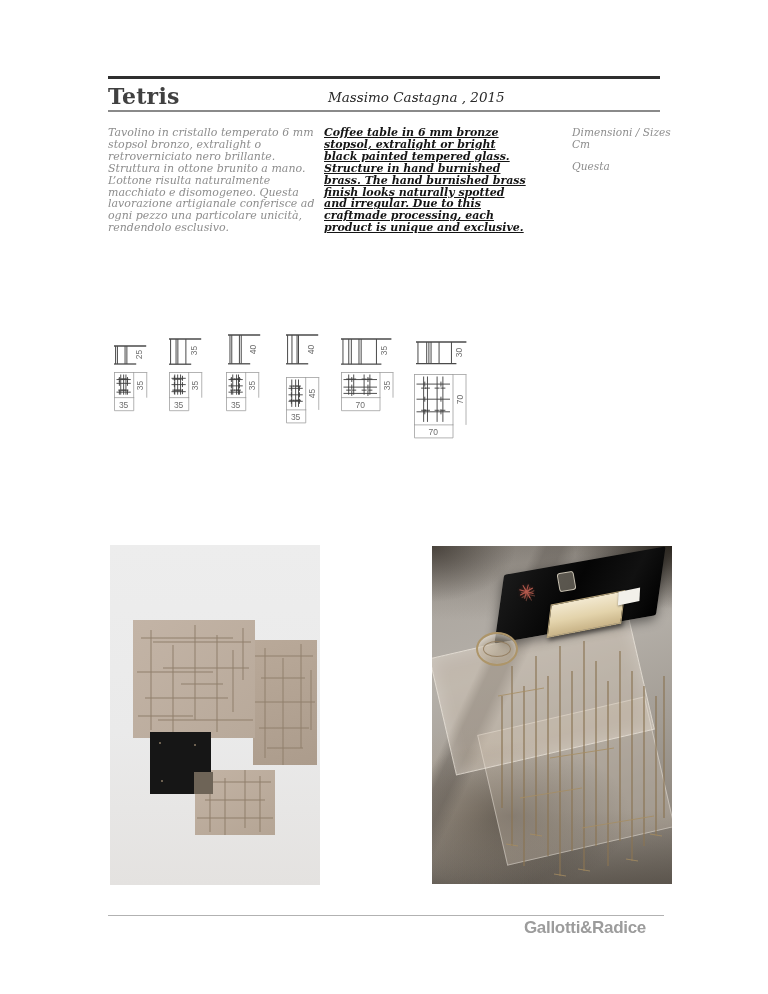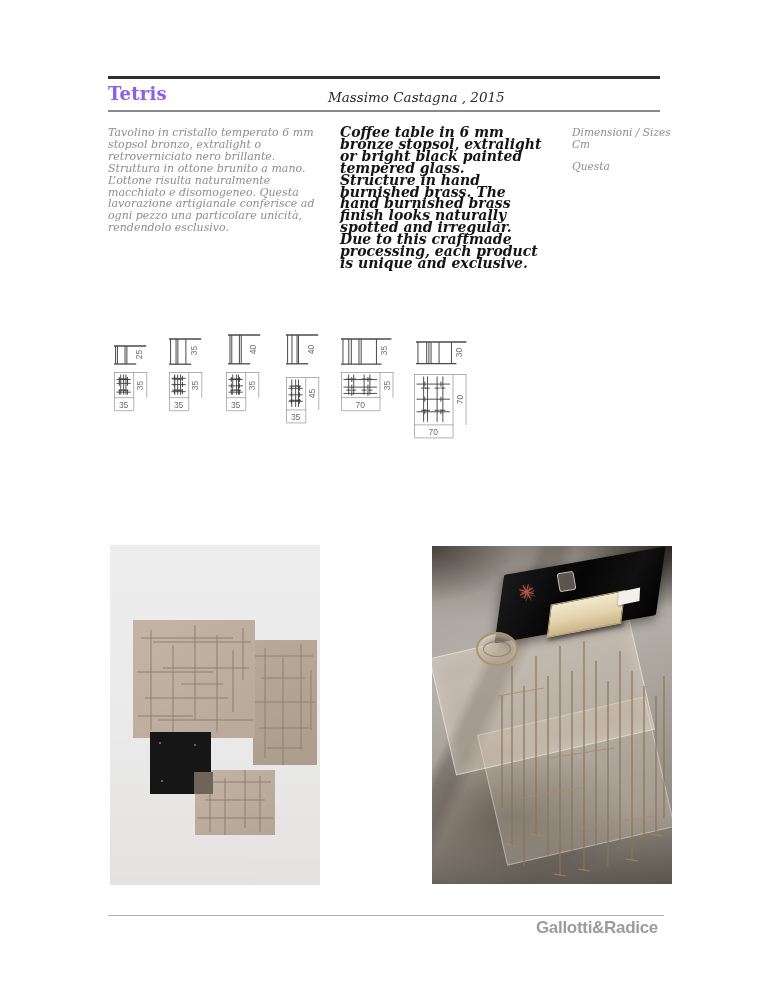--- a/index.html
+++ b/index.html
@@ -4,27 +4,27 @@
 <style>
   html,body{margin:0;padding:0;background:#fff;}
   .page{
     position:relative;width:768px;height:994px;background:#ffffff;
     outline:1px solid #e2e2e2;overflow:hidden;
     font-family:"DejaVu Serif", serif;
   }
   
   .rule-thick{position:absolute;left:108px;top:76px;width:552px;height:3px;background:#2e2e2e;}
   .rule-thin{position:absolute;left:108px;top:110px;width:552px;height:2px;background:#8a8a8a;}
-  .title{position:absolute;left:108px;top:83px;font-size:18px;font-weight:bold;color:#8b5cf6;letter-spacing:.2px;}
+  .title{position:absolute;left:108px;top:83px;font-size:22px;font-weight:bold;color:#404040;letter-spacing:.2px;}
   .designer{position:absolute;left:328px;top:89px;font-size:13.5px;font-style:italic;color:#2a2a2a;}
   
   .col-it{position:absolute;left:108px;top:127px;width:213px;font-size:11px;line-height:11.9px;
     font-style:italic;color:#8d8d8d;}
-  .col-en{position:absolute;left:340px;top:127px;width:203px;font-size:14px;line-height:11.9px;
-    font-style:italic;font-weight:bold;color:#141414;}
+  .col-en{position:absolute;left:324px;top:127px;width:203px;font-size:11px;line-height:11.9px;
+    font-style:italic;font-weight:bold;color:#141414;text-decoration:underline;}
   .col-sizes{position:absolute;left:572px;top:127px;width:125px;font-size:10.6px;line-height:11.6px;
     font-style:italic;color:#8d8d8d;}
   .sizes-gap{height:11px;}
   
   .drawings{position:absolute;left:108px;top:325px;width:552px;height:125px;}
   .fv-item,.tv-item{position:absolute;}
   .fv-label,.tv-dlabel{
     position:absolute;font-family:"Liberation Sans",sans-serif;font-size:8.5px;color:#6e6e6e;
     transform:rotate(-90deg);transform-origin:center;white-space:nowrap;line-height:9px;}
   .tv-wlabel{position:absolute;font-family:"Liberation Sans",sans-serif;font-size:8.5px;color:#6e6e6e;
@@ -71,21 +71,21 @@
     box-shadow:2px 3px 4px rgba(0,0,0,.5);}
   .card{position:absolute;left:186px;top:44px;width:22px;height:13px;z-index:6;background:#f2f0ea;
     transform:rotate(-12deg) skewX(-15deg);box-shadow:0 1px 2px rgba(0,0,0,.4);}
   .vessel{position:absolute;left:44px;top:86px;width:38px;height:30px;z-index:6;border-radius:50%;
     border:2px solid #ad9569;background:radial-gradient(ellipse at 50% 40%, rgba(226,212,186,.5), rgba(160,140,110,.35));
     box-shadow:inset 0 3px 5px rgba(255,255,255,.45);}
   .vessel::after{content:"";position:absolute;left:5px;top:7px;width:26px;height:14px;border-radius:50%;
     border:1px solid rgba(140,118,86,.8);}
   
   .footer-rule{position:absolute;left:108px;top:915px;width:556px;height:1px;background:#b2b2b2;}
-  .logo{position:absolute;left:356px;top:918px;width:302px;text-align:right;
+  .logo{position:absolute;left:344px;top:918px;width:302px;text-align:right;
     font-family:"Liberation Sans",sans-serif;font-weight:bold;font-size:17px;
     color:#9c9c9c;letter-spacing:-.3px;}
 </style>
 </head>
 <body>
 
 <div class="page">
 
   <div class="rule-thick"></div>
   <div class="title">Tetris</div>

